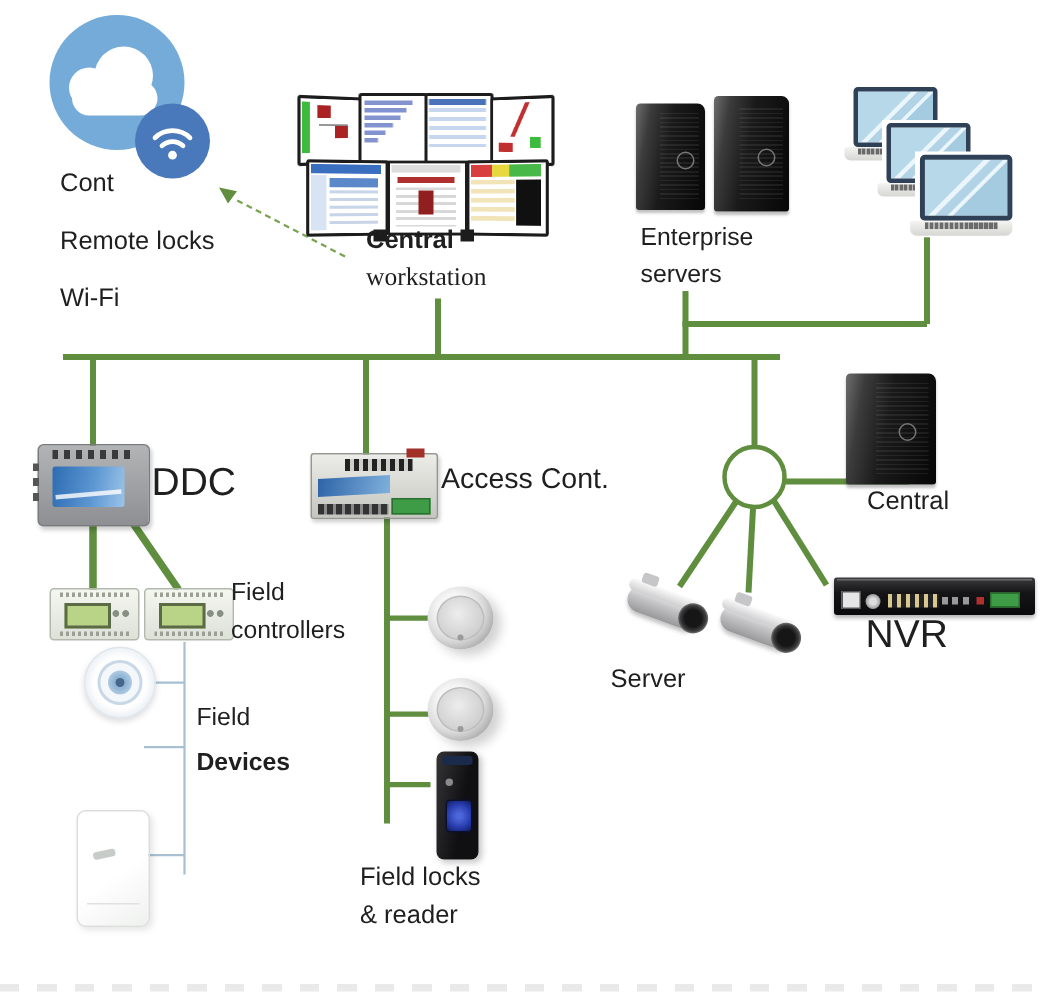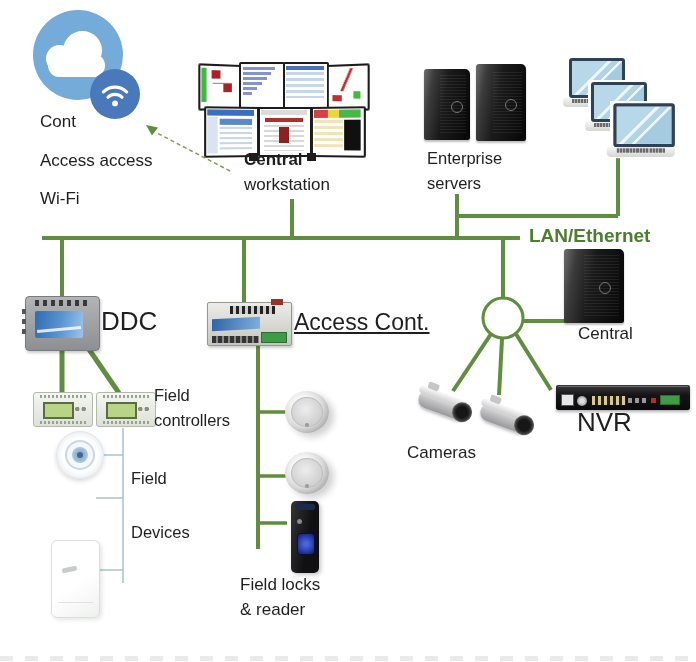--- a/index.html
+++ b/index.html
@@ -184,21 +184,21 @@
        background:linear-gradient(#f4f4f4,#c4c4c6 45%,#98989a);}
   .chood{position:absolute;left:-2px;top:-3px;width:50px;height:8px;border-radius:4px;
        background:linear-gradient(#fbfbfb,#cfcfd1);}
   .clens{position:absolute;right:-6px;top:-1px;width:20px;height:20px;border-radius:50%;
        background:radial-gradient(circle,#161616 40%,#3c3c3c 60%,#8a8a8c 76%,#bcbcbe 100%);}
   .cmount{position:absolute;left:5px;top:-9px;width:11px;height:7px;border-radius:2px;background:#c6c6c8;}
   .cam1{left:413px;top:386px;} .cam2{left:475px;top:399px;}
 
   
   .lan{font-size:19px;font-weight:bold;color:#4b7f2d;}
-  .big{font-size:26px;} .mid{font-size:23px;text-decoration:underline;} .sm{font-size:16.5px;}
+  .big{font-size:26px;} .mid{font-size:19px;} .sm{font-size:16.5px;}
   .edge{left:0;right:0;bottom:1px;height:5px;opacity:.45;z-index:1;
        background:repeating-linear-gradient(90deg,#cfcfcf 0 13px,transparent 13px 25px);}
 </style>
 </head>
 <body>
 
 <div id="canvas">
 
   <svg id="wires" width="696" height="662" viewBox="0 0 696 662">
     <g stroke="#5e8e3e" stroke-width="4" fill="none">
@@ -240,21 +240,21 @@
   <div class="abs wifi-badge">
     <svg width="36" height="32" viewBox="0 0 24 22">
       <g fill="none" stroke="#ffffff" stroke-width="2.2" stroke-linecap="round">
         <path d="M4 9.5 a 11.5 11.5 0 0 1 16 0"></path>
         <path d="M7.2 13.2 a 7 7 0 0 1 9.6 0"></path>
       </g>
       <circle cx="12" cy="17.5" r="2" fill="#ffffff"></circle>
     </svg>
   </div>
   <div class="lbl" style="left:40px;top:112px;">Cont</div>
-  <div class="lbl" style="left:40px;top:151px;">Access access</div>
+  <div class="lbl" style="left:40px;top:151px;">Remote locks</div>
   <div class="lbl" style="left:40px;top:189px;">Wi-Fi</div>
 
   <div class="abs ws">
     <div class="mon m1">
         <div class="scr m1s"></div>
       </div>
     <div class="mon m2">
         <div class="scr m2s"></div>
       </div>
     <div class="mon m3">
@@ -269,41 +269,40 @@
     <div class="mon m6">
         <div class="scr m6s"></div>
       </div>
     <div class="mon m7">
         <div class="scr m7s"></div>
       </div>
     <div class="stand s1"></div>
     <div class="stand s2"></div>
   </div>
   <div class="lbl" style="left:244px;top:150px;font-weight:bold;">Central</div>
-  <div class="lbl" style="left:244px;top:175px;">workstation</div>
+  <div class="lbl" style="left:244px;top:175px;font-family:Liberation Serif, serif;">workstation</div>
 
   <div class="abs tower t1"></div>
   <div class="abs tower t2"></div>
   <div class="lbl sm" style="left:427px;top:149px;">Enterprise</div>
   <div class="lbl sm" style="left:427px;top:174px;">servers</div>
 
   <div class="abs laptop lp1">
     <div class="lscr"></div>
     <div class="lbase"></div>
   </div>
   <div class="abs laptop lp2">
     <div class="lscr"></div>
     <div class="lbase"></div>
   </div>
   <div class="abs laptop lp3">
     <div class="lscr"></div>
     <div class="lbase"></div>
   </div>
 
-  <div class="lbl lan" style="left:529px;top:225px;">LAN/Ethernet</div>
 
   <div class="abs ddc">
     <div class="panel"></div>
   </div>
   <div class="lbl big" style="left:101px;top:306px;">DDC</div>
 
   <div class="abs acc">
     <div class="slots"></div>
     <div class="stripe"></div>
     <div class="terms"></div>
@@ -322,21 +321,21 @@
   <div class="lbl sm" style="left:154px;top:386px;">Field</div>
   <div class="lbl sm" style="left:154px;top:411px;">controllers</div>
 
   <div class="abs sensor">
     <div class="ring"></div>
     <div class="core"></div>
     <div class="dot"></div>
   </div>
   <div class="abs boiler"></div>
   <div class="lbl sm" style="left:131px;top:469px;">Field</div>
-  <div class="lbl sm" style="left:131px;top:523px;">Devices</div>
+  <div class="lbl sm" style="left:131px;top:499px;font-weight:bold;">Devices</div>
 
   <div class="abs lock lk1"></div>
   <div class="abs lock lk2"></div>
   <div class="abs reader">
     <div class="rtop"></div>
     <div class="rdot"></div>
     <div class="rfp"></div>
   </div>
   <div class="lbl" style="left:240px;top:575px;">Field locks</div>
   <div class="lbl" style="left:240px;top:600px;">&amp; reader</div>
@@ -363,16 +362,16 @@
     </div>
   </div>
   <div class="abs cam cam2">
     <div class="inner">
       <div class="cbody"></div>
       <div class="chood"></div>
       <div class="cmount"></div>
       <div class="clens"></div>
     </div>
   </div>
-  <div class="lbl" style="left:407px;top:443px;">Cameras</div>
+  <div class="lbl" style="left:407px;top:443px;">Server</div>
 
   <div class="abs edge"></div>
 </div>
 
 </body></html>

